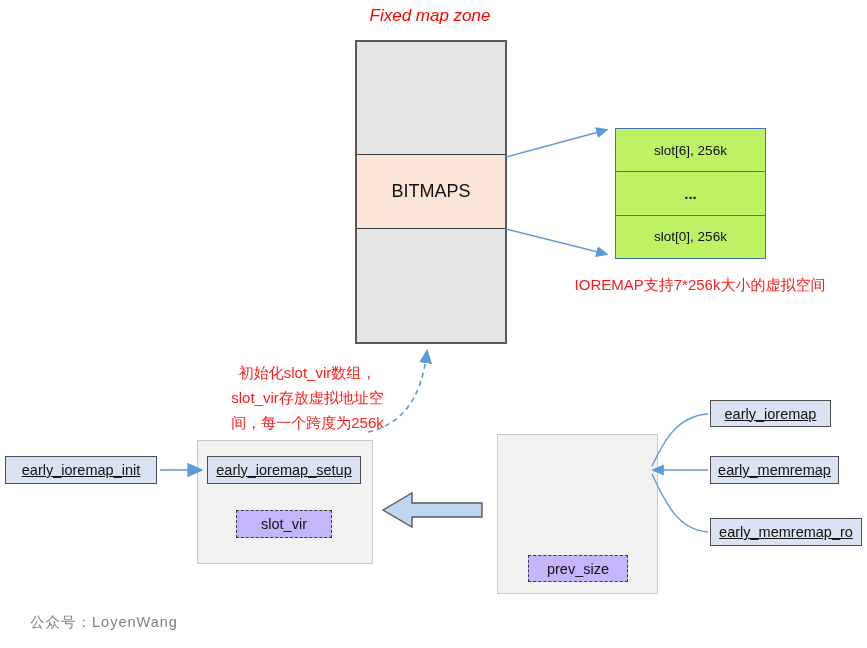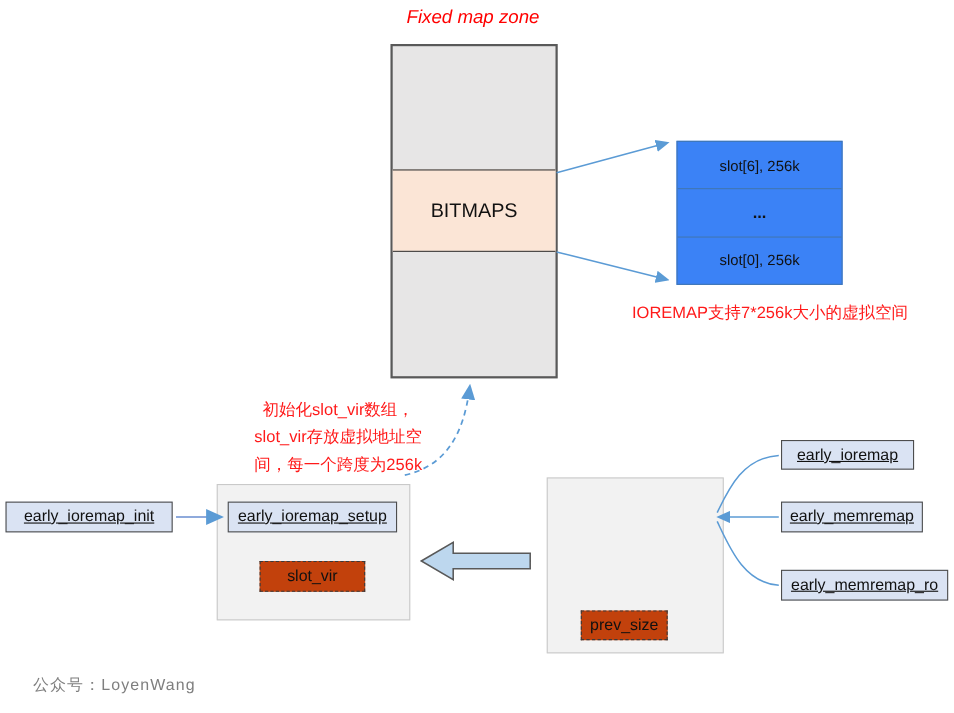--- a/index.html
+++ b/index.html
@@ -18,21 +18,21 @@
   }
   .zone-mid{
     position:absolute;left:0;right:0;top:112px;height:73px;
     background:#fbe5d6;border-top:1.5px solid #3b3b3b;border-bottom:1.5px solid #3b3b3b;
     display:flex;align-items:center;justify-content:center;
     font-size:18px;color:#111;
   }
   
   .slot-stack{
     left:615px;top:128px;width:149px;height:129px;
-    border:1.6px solid #4176b4;background:#3b82f6;
+    border:1.6px solid #4176b4;background:#bef264;
     display:flex;flex-direction:column;
   }
   .slot-row{
     flex:1;display:flex;align-items:center;justify-content:center;
     font-size:13.5px;color:#111;border-bottom:1.6px solid #4176b4;
   }
   .slot-row:last-child{border-bottom:none;}
   .slot-row.mid{font-weight:bold;font-size:15px;}
   
   .group{
@@ -40,21 +40,21 @@
   }
   
   .node{
     display:flex;align-items:center;justify-content:center;
     background:#dae3f3;border:1.6px solid #4d4d4d;
     font-size:14.5px;color:#111;box-sizing:border-box;white-space:nowrap;text-decoration:underline;
   }
   .node.yellow{background:#ffe699;}
   .dashed-node{
     display:flex;align-items:center;justify-content:center;
-    background:#c2410c;border:1.6px dashed #3b3b3b;
+    background:#c4b5fd;border:1.6px dashed #3b3b3b;
     font-size:14.5px;color:#111;box-sizing:border-box;
   }
   .watermark{color:#7f7f7f;font-size:14.5px;letter-spacing:1px;}
   svg.overlay{position:absolute;left:0;top:0;pointer-events:none;}
 </style>
 </head>
 <body>
 
 <div id="canvas">
 
@@ -85,21 +85,21 @@
   <div class="abs node" style="left:5px;top:456px;width:152px;height:28px;">early_ioremap_init</div>
 
   <div class="abs node" style="left:207px;top:456px;width:154px;height:28px;">early_ioremap_setup</div>
 
   <div class="abs dashed-node" style="left:236px;top:510px;width:96px;height:28px;">slot_vir</div>
 
   <div class="abs group" style="left:497px;top:434px;width:159px;height:158px;"></div>
 
 
 
-  <div class="abs dashed-node" style="left:528px;top:555px;width:79px;height:27px;">prev_size</div>
+  <div class="abs dashed-node" style="left:528px;top:555px;width:100px;height:27px;">prev_size</div>
 
   <div class="abs node" style="left:710px;top:400px;width:121px;height:27px;">early_ioremap</div>
   <div class="abs node" style="left:710px;top:456px;width:129px;height:28px;">early_memremap</div>
   <div class="abs node" style="left:710px;top:518px;width:152px;height:28px;">early_memremap_ro</div>
 
 
   <div class="abs watermark" style="left:30px;top:613px;">公众号：LoyenWang</div>
 
   <svg class="overlay" width="867" height="648" viewBox="0 0 867 648">
     <defs>

